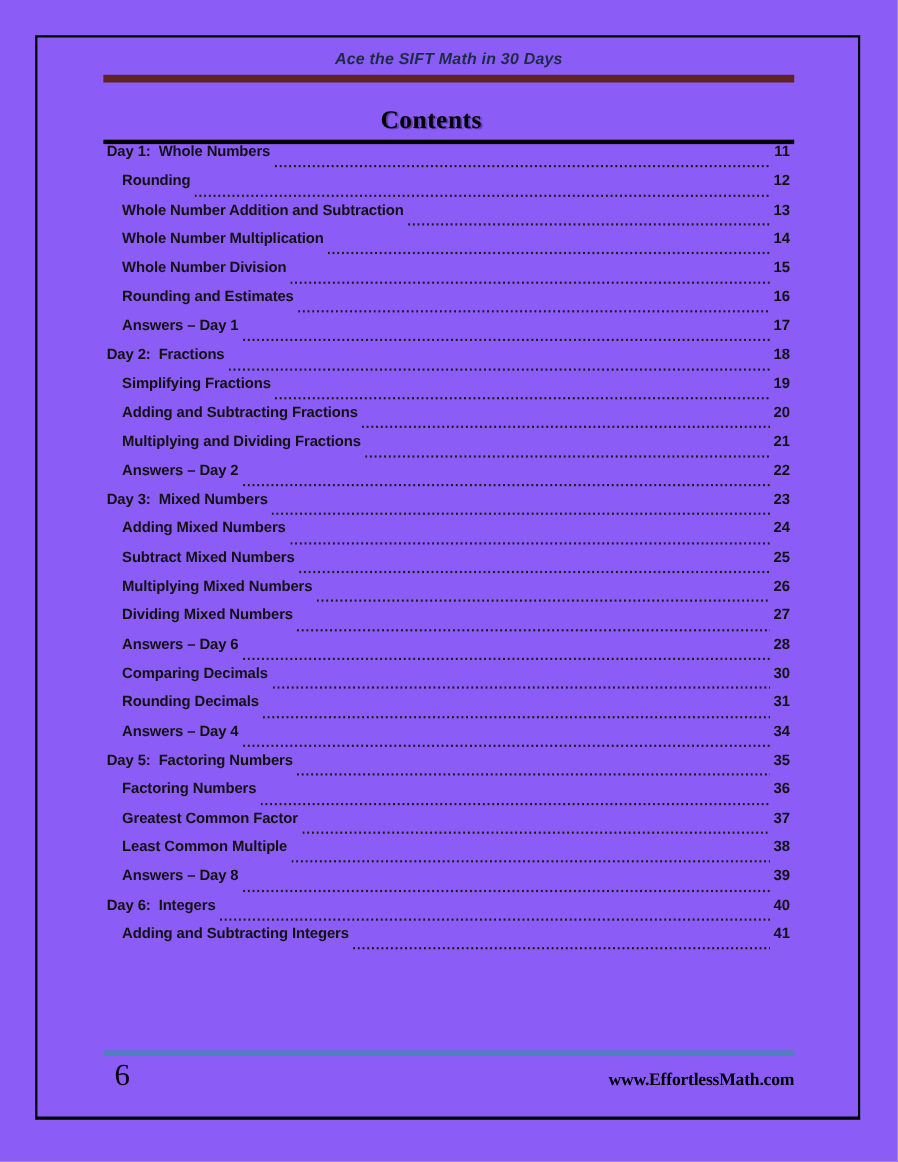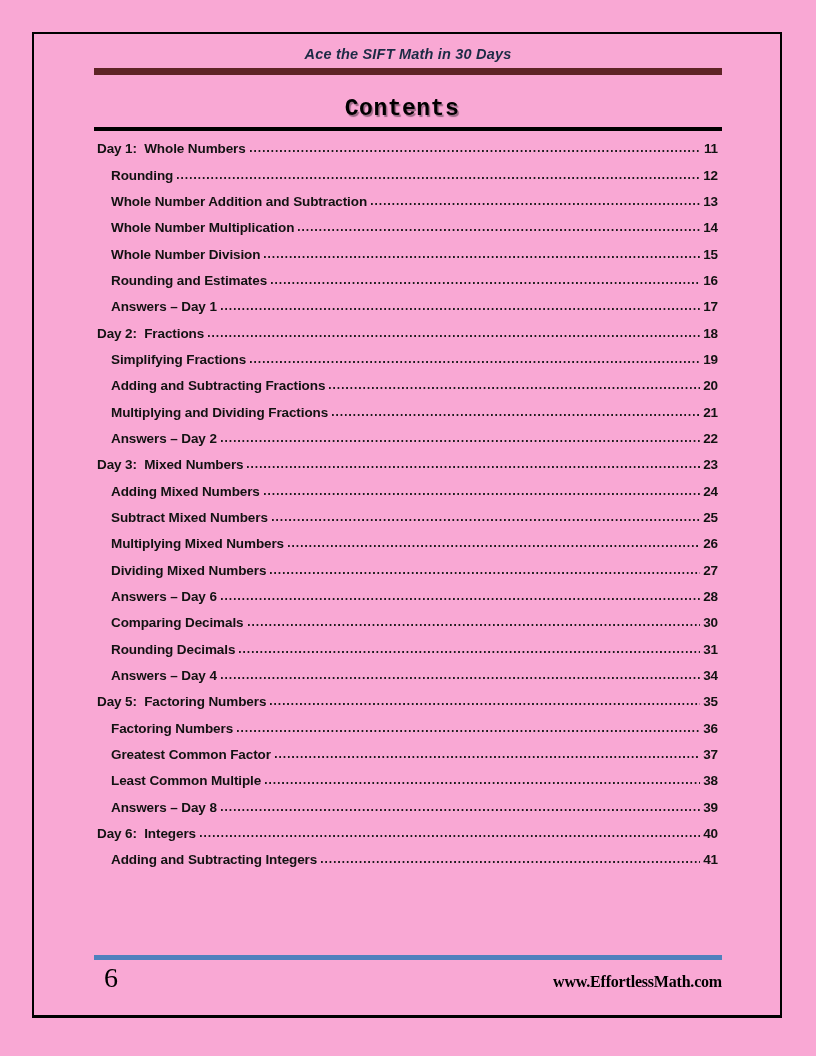--- a/index.html
+++ b/index.html
@@ -3,21 +3,21 @@
 <meta charset="utf-8">
 <style>
   html, body { margin: 0; padding: 0; }
   body {
     width: 816px; height: 1056px;
     background: #ffffff;
     font-family: "Liberation Sans", sans-serif;
     position: relative;
     overflow: hidden;
   }
-  .page { position: absolute; inset: 0; background: #f9a8d4; }
+  .page { position: absolute; inset: 0; background: #8b5cf6; }
 
   .frame {
     position: absolute;
     left: 32px; top: 32px;
     width: 750px; height: 986px;
     border: 2px solid #000;
     border-bottom-width: 3px;
     box-sizing: border-box;
     pointer-events: none;
   }
@@ -34,44 +34,44 @@
   }
   .header-rule {
     position: absolute;
     left: 94px; top: 68px;
     width: 628px; height: 7px;
     background: #5e2425;
   }
 
   .contents-title {
     position: absolute;
-    left: 88px; top: 96px; width: 628px;
+    left: 78px; top: 96px; width: 628px;
     margin: 0;
     text-align: center;
-    font-family: Liberation Mono, monospace;
+    font-family: Liberation Serif, serif;
     font-weight: 700;
     font-size: 23px;
     letter-spacing: 0.5px;
     color: #000;
     text-shadow: 1.5px 1.5px 1px rgba(0,0,0,0.38);
   }
   .title-rule {
     position: absolute;
     left: 94px; top: 127px;
     width: 628px; height: 4px;
     background: #000;
   }
 
   .toc {
     position: absolute;
     left: 94px; top: 130px; width: 628px;
   }
   .toc-row {
     display: flex;
-    align-items: flex-end;
+    align-items: flex-start;
     height: 26.33px;
     font-weight: 700;
     font-size: 13.5px;
     color: #121212;
     padding: 0 4px 0 3px;
     box-sizing: border-box;
     letter-spacing: -0.1px;
   }
   .toc-row.lvl1 { padding-left: 17px; }
   .toc-label { white-space: pre; }

